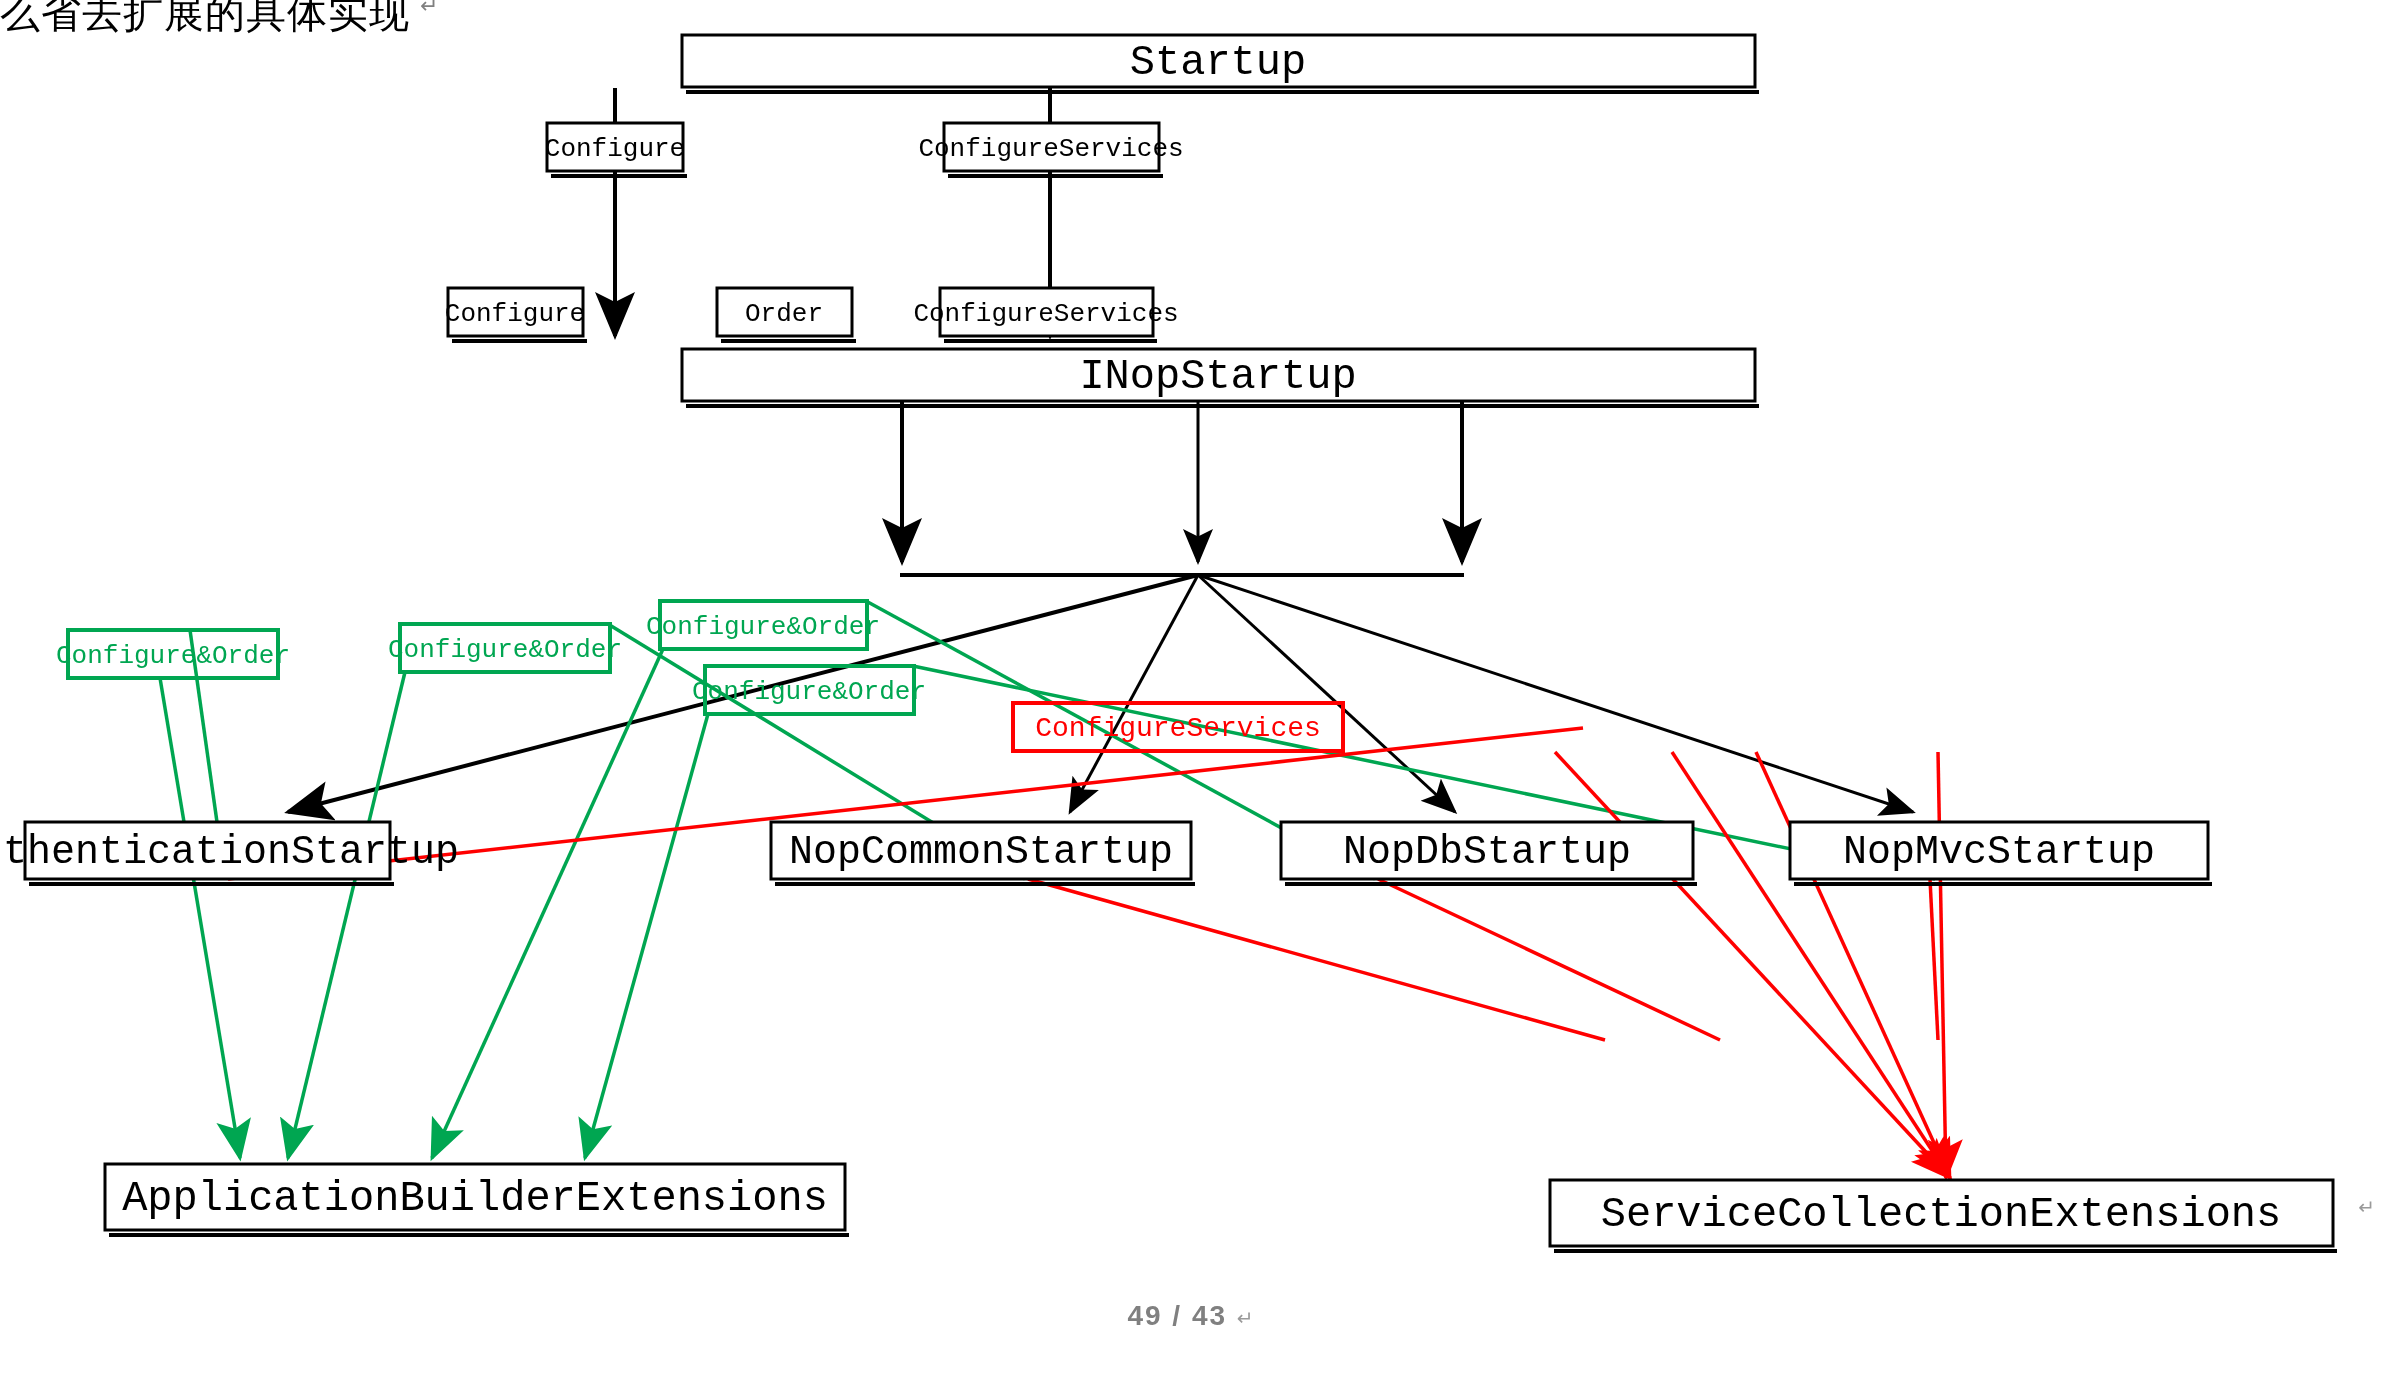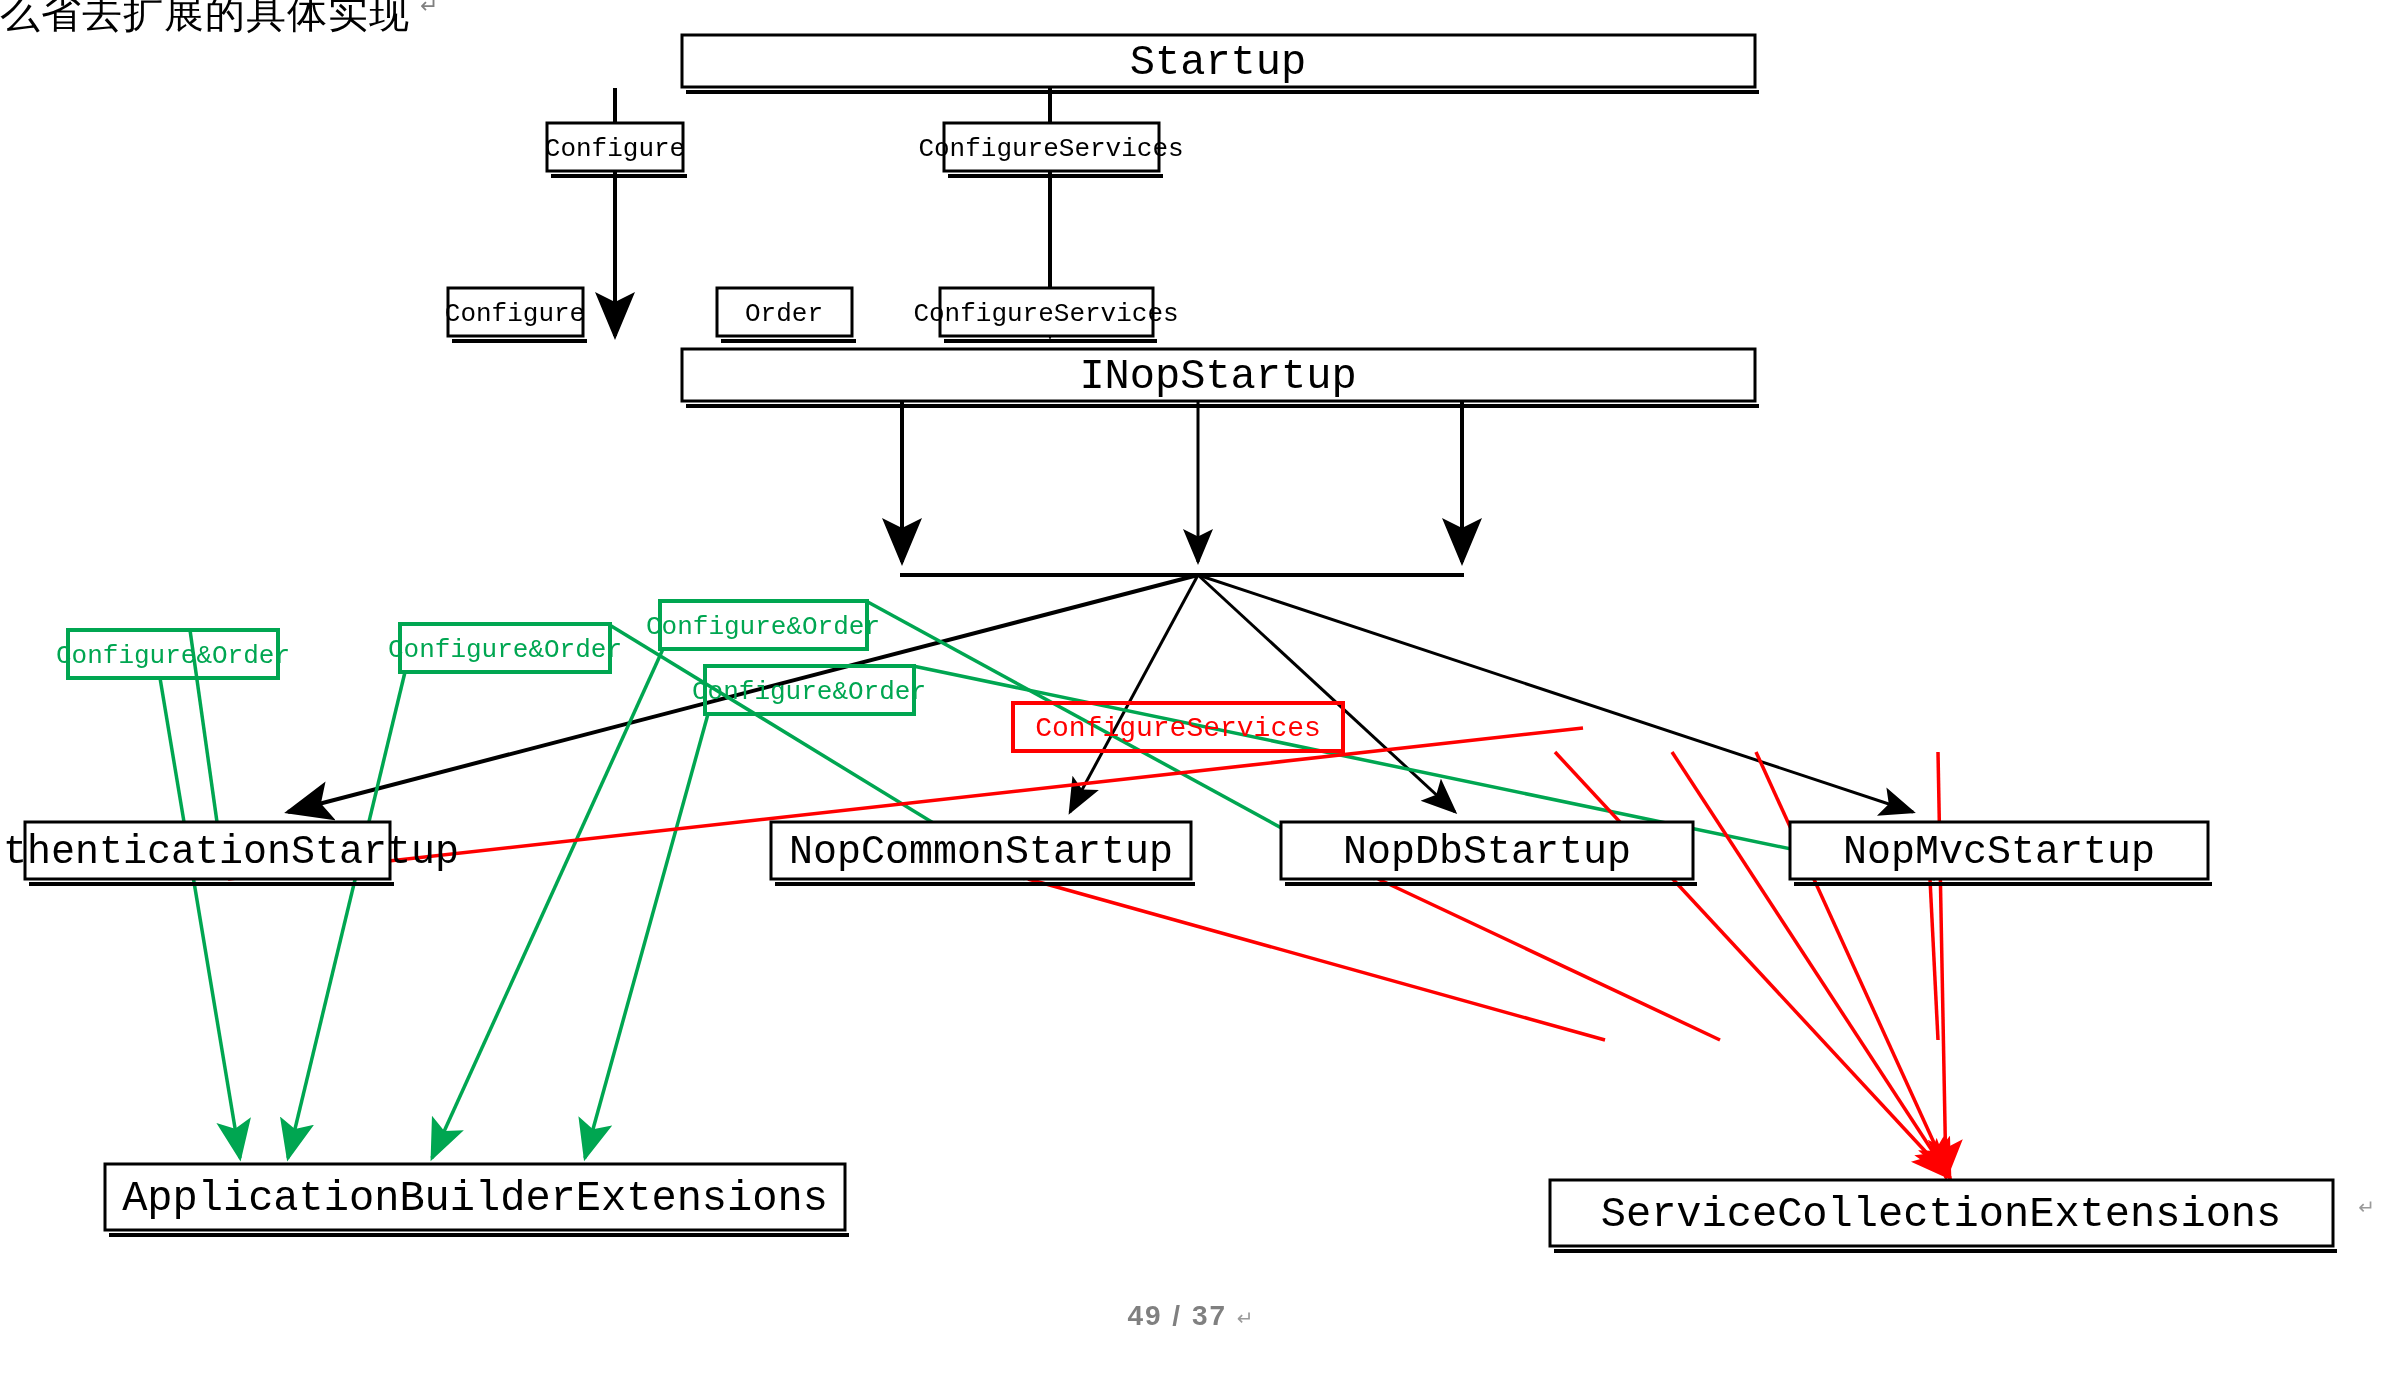--- a/index.html
+++ b/index.html
@@ -298,17 +298,17 @@
       <rect class="nodebox" x="1550" y="1180" width="783" height="66"></rect>
       <text class="node-title-lg" x="1941" y="1215">ServiceCollectionExtensions</text>
     </g>
   </svg>
 
   <div class="edge-mark">↵</div>
 
   <div class="page-footer">
     <span>49</span>
     <span>/</span>
-    <span>37</span>
+    <span>43</span>
     <span class="pil">↵</span>
   </div>
 
 </div>
 
 </body></html>

